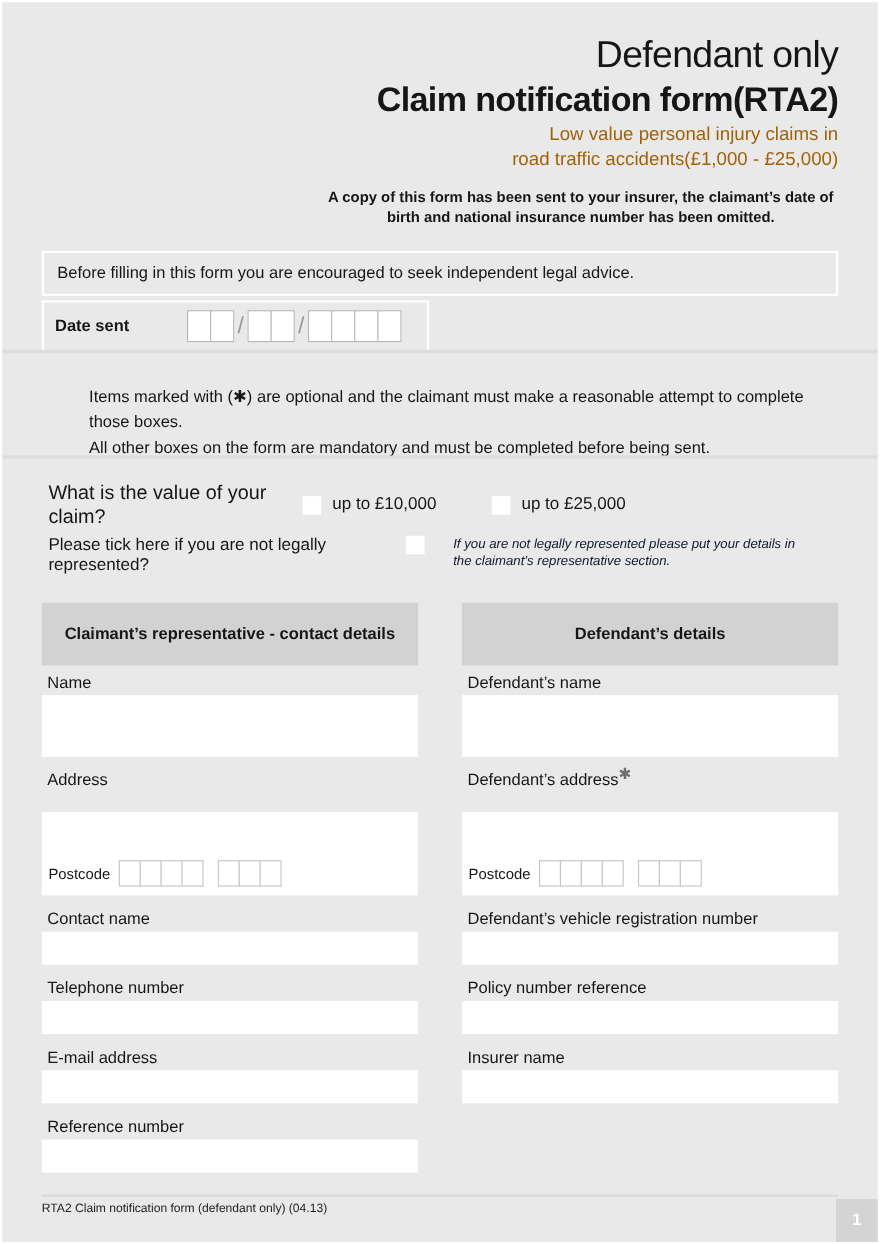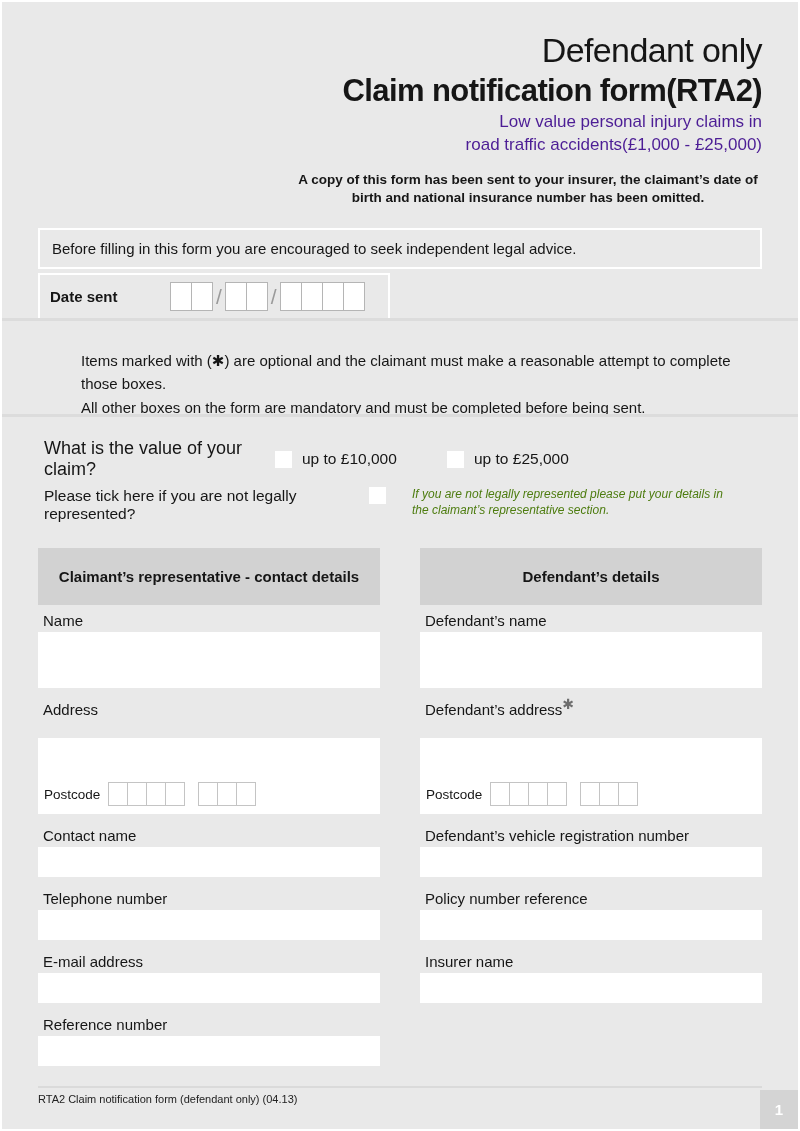--- a/index.html
+++ b/index.html
@@ -6,21 +6,21 @@
   html,body { margin:0; padding:0; background:#fff; }
   .page {
     position:relative; width:800px; height:1131px;
     background:#e9e9e9; border:2px solid #ffffff;
     font-family:"Liberation Sans", sans-serif; color:#161616; overflow:hidden;
   }
   
   .hdr { position:absolute; top:30px; right:36px; text-align:right; }
   .pretitle { font-size:34px; font-weight:400; letter-spacing:-0.6px; line-height:1.1; }
   .title { font-size:31px; font-weight:700; letter-spacing:-0.6px; margin:4px 0 2px; }
-  .sub { font-size:17px; font-weight:400; line-height:1.32; color:#4c1d95; }
+  .sub { font-size:17px; font-weight:400; line-height:1.32; color:#a16207; }
   .notice { font-size:13.5px; font-weight:700; line-height:1.3; margin-top:15px; width:468px; margin-left:auto;text-align:center; }
   
   .advice-box {
     position:absolute; top:226px; left:36px; right:36px;
     border:2px solid #fff; padding:10px 12px; font-size:15px;
   }
   
   .date-row {
     position:absolute; top:271px; left:36px; width:352px; height:47px;
     border:2px solid #fff; display:flex; align-items:center; padding-left:10px;
@@ -37,21 +37,21 @@
   .items-note { position:absolute; top:347px; left:42px; right:38px; font-size:15px; line-height:1.55;margin-left:37px; }
   
   .claim-row { position:absolute; top:436px; left:42px; display:flex; align-items:center; }
   .claim-q { font-size:18px; width:231px; }
   .checkbox { width:17px; height:17px; background:#fff; display:inline-block; flex:0 0 auto; }
   .opt { font-size:15.5px; margin-left:10px; }
   .opt1 { width:118px; } .cb2 { margin-left:27px; }
   
   .legal-row { position:absolute; top:485px; left:42px; display:flex; align-items:flex-start; }
   .legal-q { font-size:15.5px; width:325px; }
-  .legal-note { margin-left:26px; width:322px; font-size:12px; font-style:italic; color:#4d7c0f; line-height:1.32; }
+  .legal-note { margin-left:26px; width:322px; font-size:12px; font-style:italic; color:#0f172a; line-height:1.32; }
   
   .columns { position:absolute; top:546px; left:36px; right:36px; display:flex; gap:40px; }
   .col { flex:1; }
   .sec-h { background:#d2d2d2; text-align:center; font-weight:700; font-size:15px; padding:20px 0; }
   .f-label { display:block; font-size:15px; line-height:19px; margin:6px 0 2px 5px; }
   .f-label.gap { margin-top:12px; }
   .opt-mark { color:#6e6e6e; font-size:14px; vertical-align:super; line-height:0; }
   .box { background:#fff; width:100%; }
   .h56 { height:56px; } .h30 { height:30px; }
   .addr { height:76px; position:relative;margin-top:19px; }

